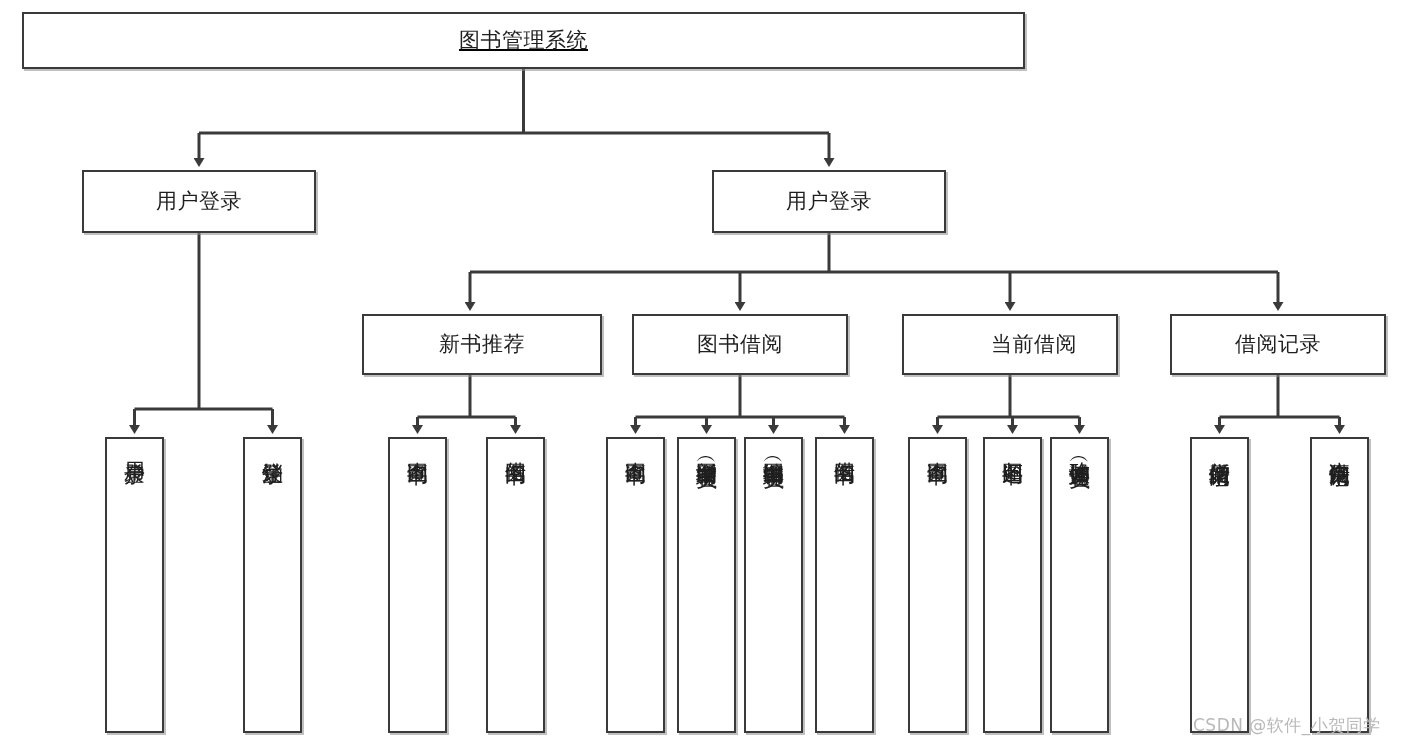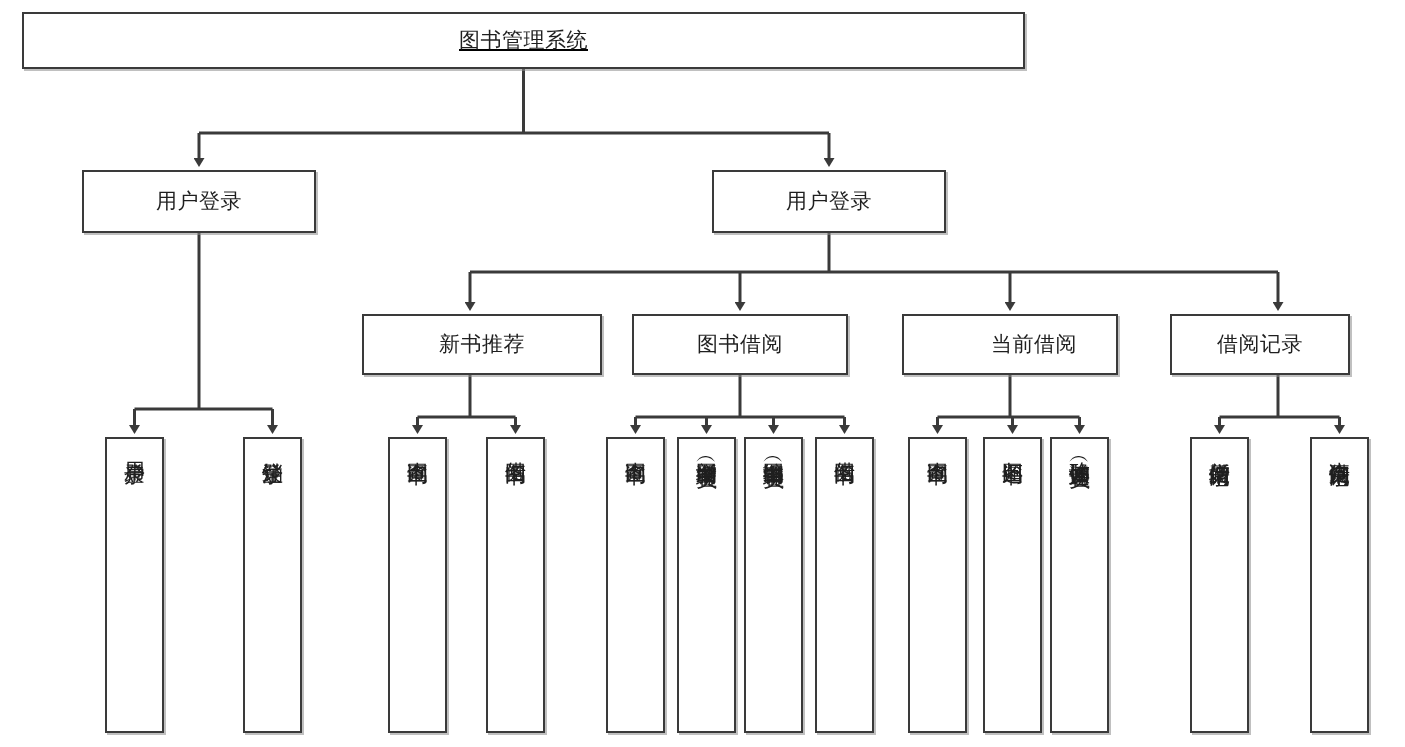--- a/index.html
+++ b/index.html
@@ -126,21 +126,21 @@
       </div>
       <div class="node" style="left: 362px; top: 314px; width: 240px; height: 61px;">
         <span class="label">新书推荐</span>
       </div>
       <div class="node" style="left: 632px; top: 314px; width: 216px; height: 61px; align-items: center;">
         <span class="label">图书借阅</span>
       </div>
       <div class="node" style="left: 902px; top: 314px; width: 216px; height: 61px; padding-left: 48px;">
         <span class="label">当前借阅</span>
       </div>
-      <div class="node" style="left: 1170px; top: 314px; width: 180px; height: 61px;">
+      <div class="node" style="left: 1170px; top: 314px; width: 216px; height: 61px;">
         <span class="label">借阅记录</span>
       </div>
       <div class="node vertical" style="left: 105px; top: 437px; width: 59px; height: 296px;">
         <span class="label">用户登录</span>
       </div>
       <div class="node vertical" style="left: 243px; top: 437px; width: 59px; height: 296px;">
         <span class="label">注销登录</span>
       </div>
       <div class="node vertical" style="left: 388px; top: 437px; width: 59px; height: 296px;">
         <span class="label">查询图书</span>
@@ -170,14 +170,15 @@
         <span class="label">确认归还（管理员）</span>
       </div>
       <div class="node vertical" style="left: 1190px; top: 437px; width: 59px; height: 296px;">
         <span class="label">新增借阅记录</span>
       </div>
       <div class="node vertical" style="left: 1310px; top: 437px; width: 59px; height: 296px;">
         <span class="label">查询借阅记录</span>
       </div>
     </div>
 
+  <div class="watermark" style="left: 1193px; top: 714px;">CSDN @软件_小贺同学</div>
 
 </div>
 
 </body></html>

